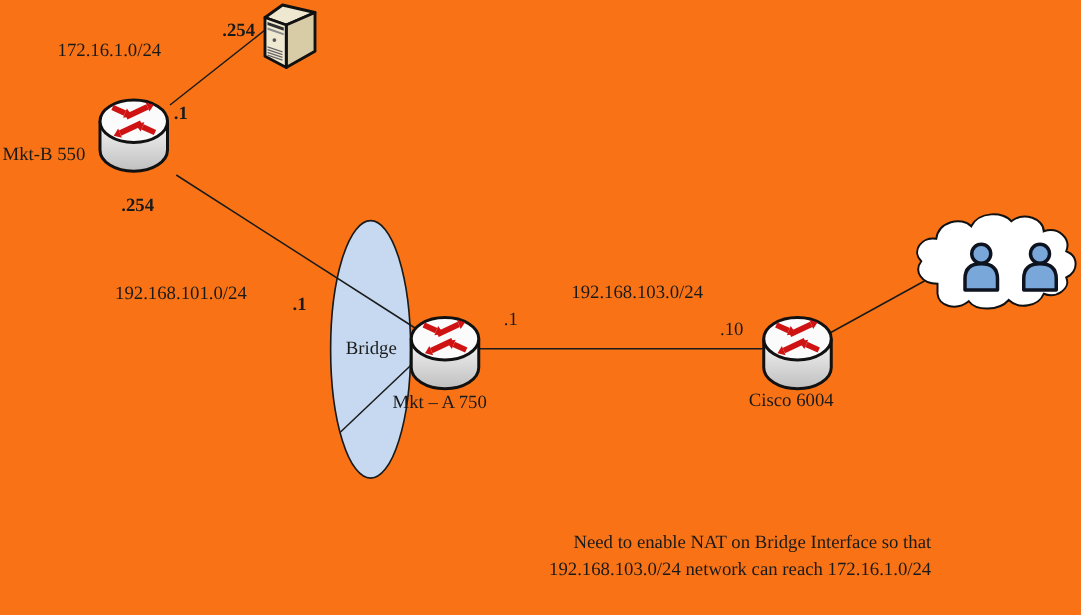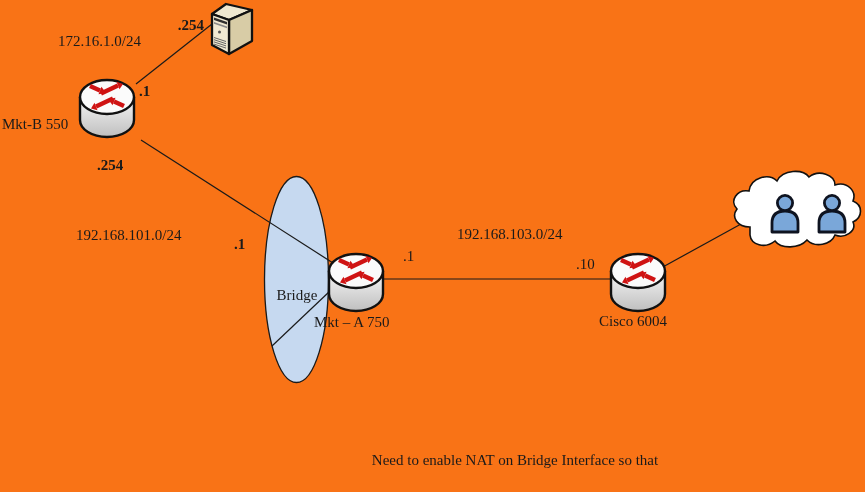--- a/index.html
+++ b/index.html
@@ -7,21 +7,21 @@
           font-family:Liberation Serif, serif;color:#1a1a1a;}
   .lbl{position:absolute;font-size:15px;line-height:17px;white-space:nowrap;color:#1a1a1a;}
   .bold{font-weight:bold;}
   .node{position:absolute;z-index:2;}
   .layer{position:absolute;left:0;top:0;z-index:1;}
   .lbl{z-index:3;}
   .shaft{stroke:var(--arrow-red,#cf1313);stroke-width:4.5;fill:none;}
   .head{fill:var(--arrow-red,#cf1313);}
   .wire{stroke:#1a1a1a;stroke-width:1.2;fill:none;}
   .outline{stroke:#111;stroke-width:2.3;stroke-linejoin:round;}
-  #note{position:absolute;left:285px;top:449px;width:460px;text-align:center;
+  #note{position:absolute;left:285px;top:423px;width:460px;text-align:right;
         font-size:15px;line-height:22px;z-index:3;}
 </style>
 </head>
 <body>
 
 <div id="canvas">
 
   <svg class="layer" width="865" height="492" viewBox="0 0 865 492">
     <defs>
       <linearGradient id="routerBody" x1="0" y1="0" x2="0" y2="1">
@@ -107,30 +107,31 @@
         <circle cx="60" cy="38" r="7.6" style="fill:var(--person-blue,#7aa7d9)" stroke="#0e1320" stroke-width="2.8"></circle>
       </g>
       <g>
         <path d="M94,67 L94,58 Q94,46 107,46 Q120,46 120,58 L120,67 Z" style="fill:var(--person-blue,#7aa7d9)" stroke="#0e1320" stroke-width="2.8" stroke-linejoin="round"></path>
         <circle cx="107" cy="38" r="7.6" style="fill:var(--person-blue,#7aa7d9)" stroke="#0e1320" stroke-width="2.8"></circle>
       </g>
     </svg>
   </div>
 
   <div class="lbl bold" style="left:160px;top:17px;width:44px;text-align:right;">.254</div>
-  <div class="lbl" style="left:58px;top:33px;">172.16.1.0/24</div>
+  <div class="lbl" style="left:46px;top:33px;">172.16.1.0/24</div>
   <div class="lbl bold" style="left:139px;top:83px;">.1</div>
   <div class="lbl" style="left:2px;top:116px;">Mkt-B 550</div>
   <div class="lbl bold" style="left:97px;top:157px;">.254</div>
-  <div class="lbl" style="left:76px;top:227px;">192.168.101.0/24</div>
+  <div class="lbl" style="left:92px;top:227px;">192.168.101.0/24</div>
   <div class="lbl bold" style="left:234px;top:236px;">.1</div>
-  <div class="lbl" style="left:266px;top:271px;width:62px;text-align:center;margin-top:16px;">Bridge</div>
+  <div class="lbl" style="left:266px;top:271px;width:62px;text-align:center;">Bridge</div>
   <div class="lbl" style="left:314px;top:314px;">Mkt – A 750</div>
   <div class="lbl" style="left:403px;top:248px;">.1</div>
   <div class="lbl" style="left:457px;top:195px;margin-top:31px;">192.168.103.0/24</div>
   <div class="lbl" style="left:576px;top:256px;">.10</div>
   <div class="lbl" style="left:599px;top:313px;">Cisco 6004</div>
 
   <div id="note">
     <div>Need to enable NAT on Bridge Interface so that</div>
+    <div>192.168.103.0/24 network can reach 172.16.1.0/24</div>
   </div>
 
 </div>
 
 </body></html>

